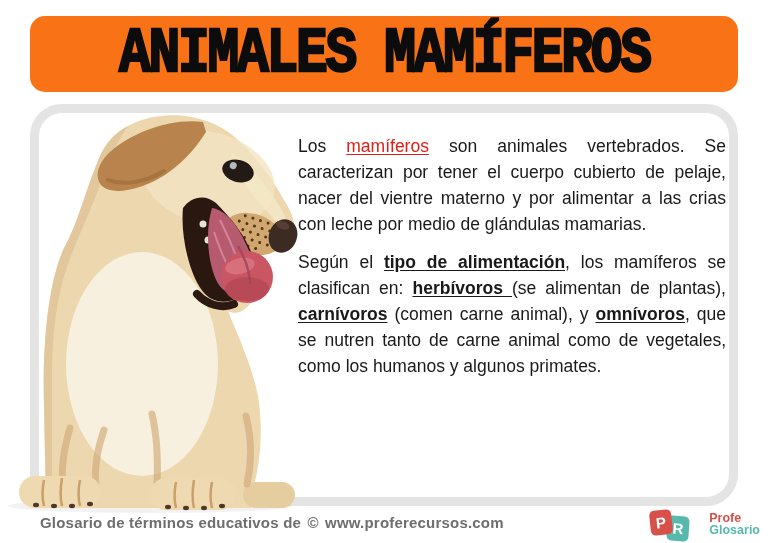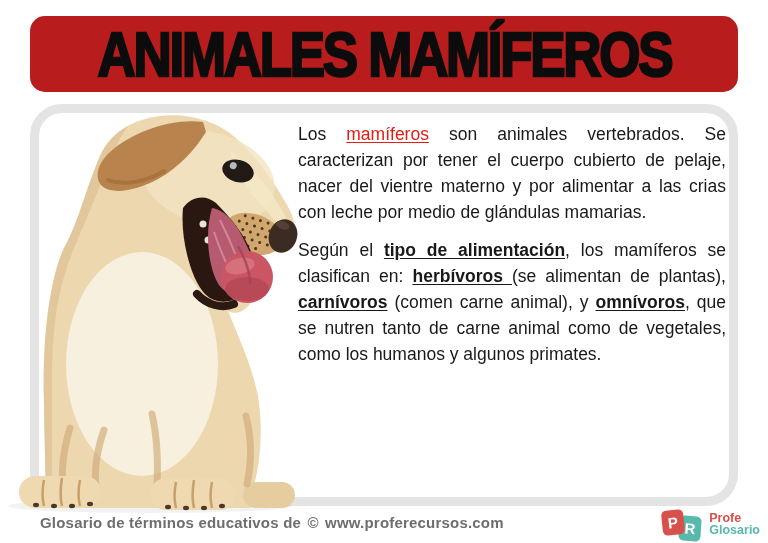--- a/index.html
+++ b/index.html
@@ -1,47 +1,47 @@
 <!DOCTYPE html>
 <html><head>
 <meta charset="utf-8">
 <style>
   html,body{margin:0;padding:0;}
   body{width:768px;height:543px;background:#ffffff;font-family:"Liberation Sans",sans-serif;overflow:hidden;}
   .poster{position:relative;width:768px;height:543px;background:#ffffff;overflow:hidden;}
 
   
-  .title-bar{position:absolute;left:30px;top:16px;width:708px;height:76px;background:#b91c1c;border-radius:15px;display:flex;align-items:center;justify-content:center;}
+  .title-bar{position:absolute;left:30px;top:16px;width:708px;height:76px;background:#f97316;border-radius:15px;display:flex;align-items:center;justify-content:center;font-family:Liberation Mono, monospace;}
   .title-text{font-weight:bold;font-size:57px;letter-spacing:-2.5px;color:#0c0c0c;-webkit-text-stroke:2.2px #0c0c0c;white-space:nowrap;transform:scale(0.93,1.1);}
 
   
   .content-box{position:absolute;left:30px;top:104px;width:708px;height:402px;box-sizing:border-box;border:9px solid #e4e4e4;border-radius:32px;background:#ffffff;}
 
   
   .dog-wrap{position:absolute;left:0;top:96px;width:310px;height:420px;pointer-events:none;}
 
   
-  .article{position:absolute;left:298px;top:121px;width:428px;}
+  .article{position:absolute;left:298px;top:133px;width:428px;}
   .para{margin:0 0 12px 0;font-size:17.5px;line-height:26px;text-align:justify;color:#191919;}
   .para:last-child{margin-bottom:0;}
   .red-underline{color:#e51c14;text-decoration:underline;text-underline-offset:2px;}
   .bold-underline{font-weight:bold;text-decoration:underline;text-underline-offset:2px;}
   .bold{font-weight:bold;}
 
   
   .footer{position:absolute;left:28px;top:514px;font-size:15px;font-weight:bold;color:#6e6e6e;letter-spacing:0.2px;margin-left:12px;}
   .footer .copy{font-size:15px;padding:0 2px;}
 
   
   .logo{position:absolute;right:4px;top:507px;display:flex;align-items:center;}
   .logo-tiles{position:relative;width:46px;height:34px;}
   .tile{position:absolute;width:22px;height:25px;border-radius:5px;color:#fff;font-weight:bold;font-size:15px;display:flex;align-items:center;justify-content:center;}
   .tile-p{left:2px;top:3px;background:#d8504a;transform:rotate(-6deg);z-index:2;}
   .tile-r{left:19px;top:9px;background:#57b9ac;transform:rotate(4deg);z-index:1;}
-  .logo-text{line-height:12px;font-size:12.5px;font-weight:bold;padding-left:3px;padding-right:4px;}
+  .logo-text{line-height:12px;font-size:12.5px;font-weight:bold;padding-left:3px;padding-right:4px;margin-left:12px;}
   .logo-line1{color:#d8504a;}
   .logo-line2{color:#57b9ac;}
 </style>
 </head>
 <body>
 
 <div class="poster">
 
   <div class="title-bar">
     <div class="title-text">ANIMALES MAMÍFEROS</div>

